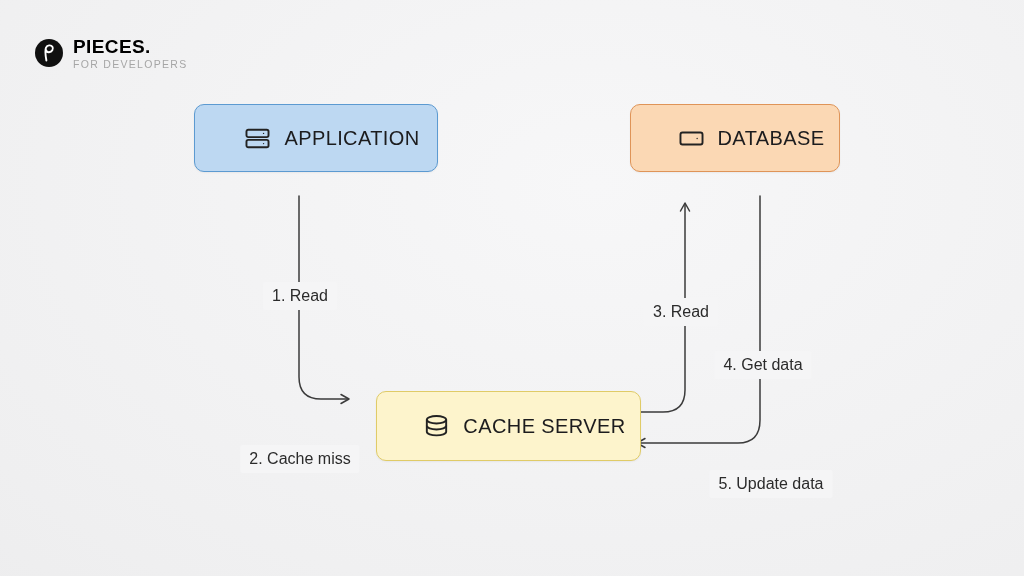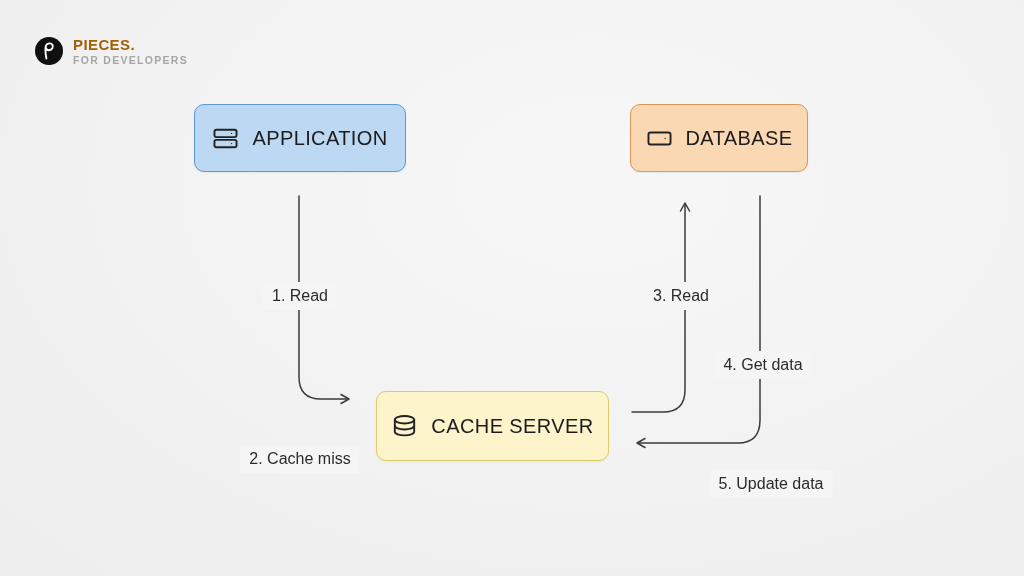--- a/index.html
+++ b/index.html
@@ -8,49 +8,50 @@
     font-family:"Liberation Sans","DejaVu Sans",sans-serif;
     background:radial-gradient(130% 150% at 58% 32%, #f7f7f8 0%, #efeff0 55%, #e7e7e8 100%);
     position:relative;
   }
   .canvas{position:absolute;inset:0;}
 
   
   .logo{position:absolute;left:34px;top:36px;display:flex;align-items:center;gap:9px;}
   .logo-mark{width:30px;height:30px;display:block;}
   .logo-text{display:flex;flex-direction:column;line-height:1.15;}
-  .brand{font-size:15px;font-weight:bold;color:#a16207;letter-spacing:.4px;}
-  .tagline{font-size:10.5px;color:#a6a6a6;letter-spacing:1.3px;font-weight:bold;}
+  .brand{font-size:19px;font-weight:bold;color:#000000;letter-spacing:.4px;}
+  .tagline{font-size:10.5px;color:#a6a6a6;letter-spacing:1.3px;font-weight:normal;}
 
   
   .edges{position:absolute;left:0;top:0;width:1024px;height:576px;pointer-events:none;}
   .edges path{fill:none;stroke:#3b3b3b;stroke-width:1.5;stroke-linecap:round;stroke-linejoin:round;}
 
   
   .node{
     position:absolute;display:flex;align-items:center;justify-content:center;gap:13px;
     border:1.5px solid #888;border-radius:10px;
     box-shadow:0 1px 2px rgba(0,0,0,.05);
+    padding-left:32px;
   }
   .node-label{font-size:20px;font-weight:500;color:#1c1c1e;letter-spacing:.4px;}
   .node .icon{display:flex;align-items:center;}
   .node .icon svg{display:block;}
   #node-application{left:194px;top:104px;width:210px;height:66px;}
   #node-database{left:630px;top:104px;width:176px;height:66px;}
   #node-cache{left:376px;top:391px;width:231px;height:68px;}
 
   
   .edge-label{
     position:absolute;transform:translate(-50%,-50%);
     font-size:16px;color:#2b2b2b;background:#f5f5f6;
     padding:5px 9px;border-radius:2px;white-space:nowrap;
   }
   #el-read1{left:300px;top:296px;}
   #el-cachemiss{left:300px;top:459px;}
-  #el-read3{left:681px;top:296px;}
+  #el-read3{left:681px;top:312px;}
   #el-getdata{left:763px;top:365px;}
   #el-updatedata{left:771px;top:484px;}
 </style>
 </head>
 <body>
 
 <div class="canvas">
 
   <div class="logo">
     <svg class="logo-mark" viewBox="0 0 30 30">

